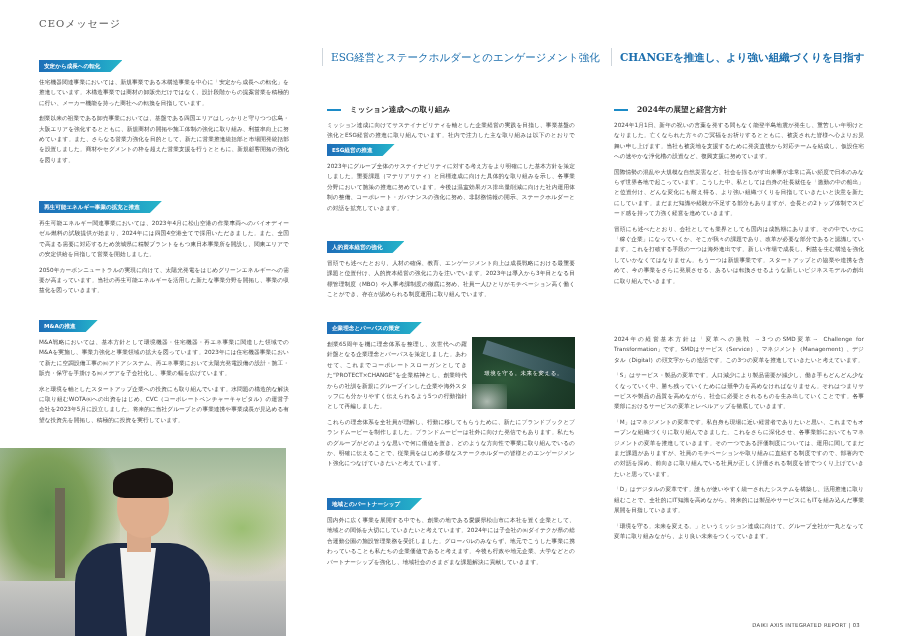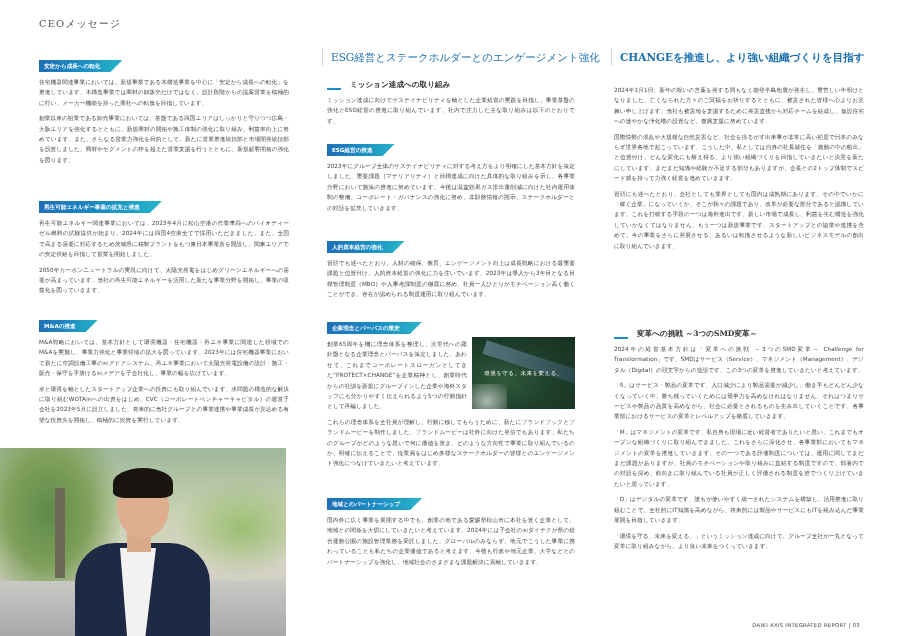--- a/index.html
+++ b/index.html
@@ -30,22 +30,22 @@
       margin-top: 5px; letter-spacing: 0.05px;
     }
 
     .big-title {
       position: absolute; top: 48px; height: 18px;
       font-family: "DejaVu Serif", serif; font-size: 10.5px; color: #1c6fae;
       padding-left: 8px; border-left: 1px solid #cfd6dc; line-height: 18px; white-space: nowrap; text-align: right;
     }
 
     .sub-head {
-      display: flex; align-items: flex-end; gap: 9px;
-      font-family: "DejaVu Serif", serif; font-size: 7.6px; font-weight: bold; color: #333;
+      display: flex; align-items: center; gap: 9px;
+      font-family: "DejaVu Serif", serif; font-size: 7.6px; font-weight: bold; color: #333; margin-top: 25px;
     }
     .sub-head .bar { width: 14px; height: 2.5px; background: #1c8bc7; flex: none; }
 
     .block { position: absolute; left: 0; width: 100%; }
 
     
     .photo {
       position: absolute; left: 0; top: 448px; width: 286px; height: 188px; overflow: hidden;
       background: linear-gradient(180deg, #9fb79a 0%, #c9d2b2 35%, #d9d5c8 60%, #b9bcbc 100%);
     }
@@ -176,30 +176,30 @@
   <div class="block" style="top:491px;">
     <span class="tag">地域とのパートナーシップ</span>
     <p class="body">国内外に広く事業を展開する中でも、創業の地である愛媛県松山市に本社を置く企業として、地域との関係を大切にしていきたいと考えています。2024年には子会社の㈱ダイテクが県の総合運動公園の施設管理業務を受託しました。グローバルのみならず、地元でこうした事業に携わっていることも私たちの企業価値であると考えます。今後も行政や地元企業、大学などとのパートナーシップを強化し、地域社会のさまざまな課題解決に貢献していきます。</p>
   </div>
 </div>
 
 <div class="big-title" style="left:611px;font-weight:bold;">CHANGEを推進し、より強い組織づくりを目指す</div>
 
 <div class="col col-right">
   <div class="block" style="top:80px;">
+    <div class="sub-head">
+      <span class="bar"></span>
+      <span>2024年の展望と経営方針</span>
+    </div>
     <p class="body">2024年1月1日、新年の祝いの言葉を発する間もなく能登半島地震が発生し、重苦しい年明けとなりました。亡くなられた方々のご冥福をお祈りするとともに、被災された皆様へ心よりお見舞い申し上げます。当社も被災地を支援するために発災直後から対応チームを結成し、仮設住宅への速やかな浄化槽の設置など、復興支援に努めています。</p>
     <p class="body">国際情勢の混乱や大規模な自然災害など、社会を揺るがす出来事が非常に高い頻度で日本のみならず世界各地で起こっています。こうした中、私としては自身の社長就任を「激動の中の船出」と位置付け、どんな変化にも耐え得る、より強い組織づくりを目指していきたいと決意を新たにしています。まだまだ知識や経験が不足する部分もありますが、会長との2トップ体制でスピード感を持って力強く経営を進めていきます。</p>
     <p class="body">冒頭にも述べたとおり、会社としても業界としても国内は成熟期にあります。その中でいかに「稼ぐ企業」になっていくか、そこが我々の課題であり、改革が必要な部分であると認識しています。これを打破する手段の一つは海外進出です。新しい市場で成長し、利益を生む構造を強化していかなくてはなりません。もう一つは新規事業です。スタートアップとの協業や連携を含めて、今の事業をさらに発展させる、あるいは転換させるような新しいビジネスモデルの創出に取り組んでいきます。</p>
   </div>
 
   <div class="block" style="top:329px;">
-    <div class="sub-head">
-      <span class="bar"></span>
-      <span>変革への挑戦 ～3つのSMD変革～</span>
-    </div>
     <p class="body">2024年の経営基本方針は「変革への挑戦 ～3つのSMD変革～ Challenge for Transformation」です。SMDはサービス（Service）、マネジメント（Management）、デジタル（Digital）の頭文字からの造語です。この3つの変革を推進していきたいと考えています。</p>
     <p class="body">「S」はサービス・製品の変革です。人口減少により製品需要が減少し、働き手もどんどん少なくなっていく中、勝ち残っていくためには競争力を高めなければなりません。それはつまりサービスや製品の品質を高めながら、社会に必要とされるものを生み出していくことです。各事業部におけるサービスの変革とレベルアップを徹底していきます。</p>
     <p class="body">「M」はマネジメントの変革です。私自身も現場に近い経営者でありたいと思い、これまでもオープンな組織づくりに取り組んできました。これをさらに深化させ、各事業部においてもマネジメントの変革を推進していきます。その一つである評価制度については、運用に関してまだまだ課題がありますが、社員のモチベーションや取り組みに直結する制度ですので、部署内での対話を深め、前向きに取り組んでいる社員が正しく評価される制度を皆でつくり上げていきたいと思っています。</p>
     <p class="body">「D」はデジタルの変革です。誰もが使いやすく統一されたシステムを構築し、活用推進に取り組むことで、全社的にIT知識を高めながら、将来的には製品やサービスにもITを組み込んだ事業展開を目指していきます。</p>
     <p class="body">「環境を守る。未来を変える。」というミッション達成に向けて、グループ全社が一丸となって変革に取り組みながら、より良い未来をつくっていきます。</p>
   </div>
 </div>
 
 <div class="footer">DAIKI AXIS INTEGRATED REPORT | 03</div>
 

